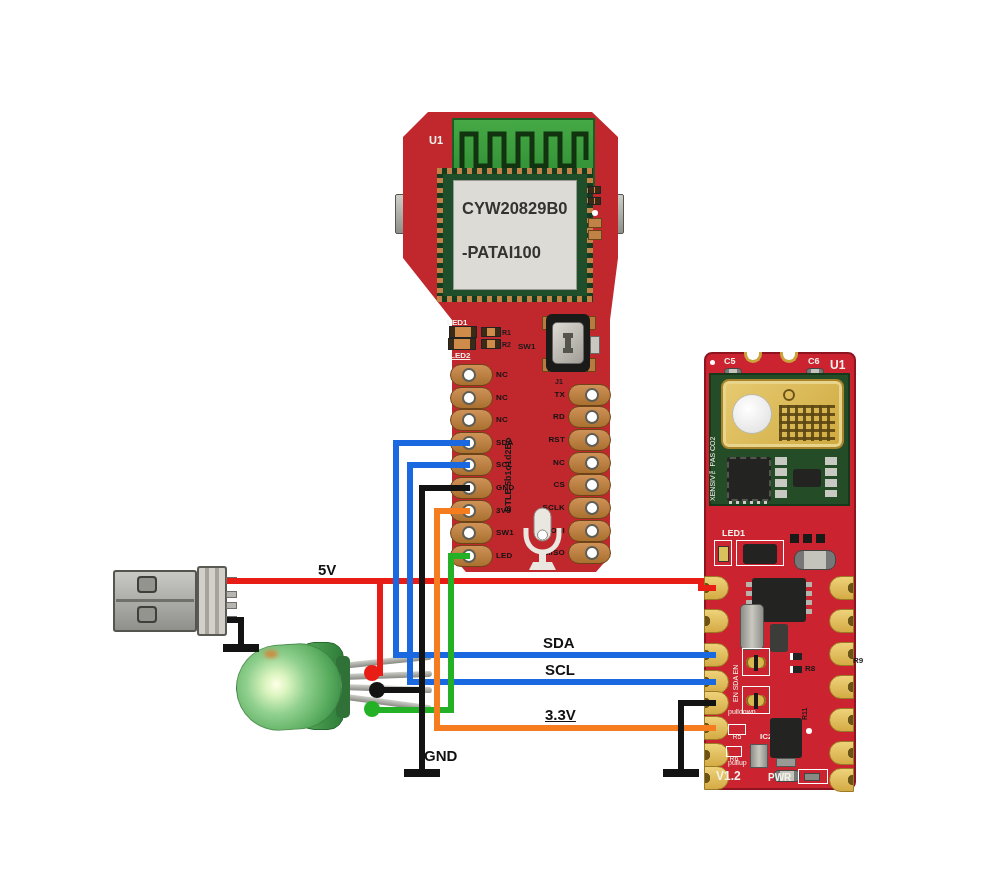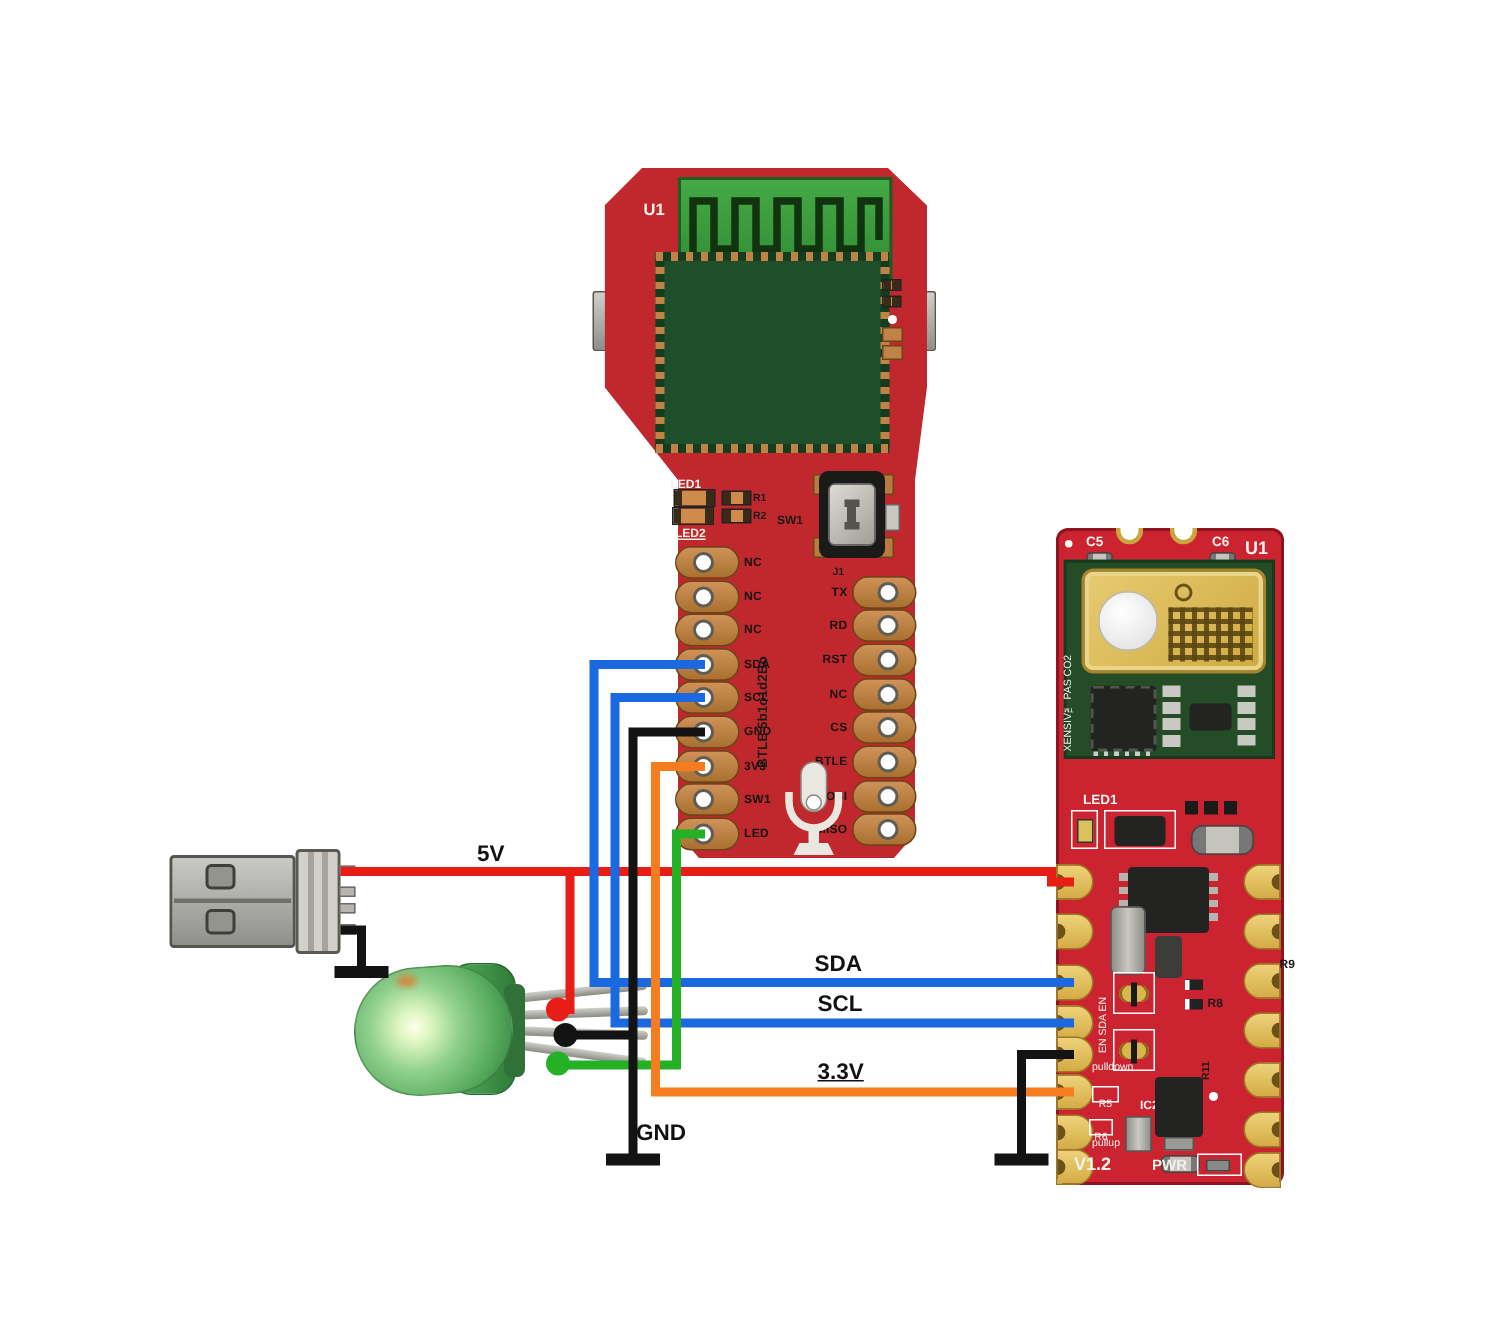--- a/index.html
+++ b/index.html
@@ -61,20 +61,24 @@
         <path fill="none" stroke="#12330f" stroke-width="5" d="M8,64 V14 H22 V46 H36 V14 H50 V46 H64 V14 H78 V46 H92 V14 H106 V46 H120 V14 H132 V40"></path>
       </svg>
     </div>
     <div class="silk-w" style="left:26px;top:22px;font-size:11px;">U1</div>
 
     <div class="module">
       <div class="cast-v" style="left:0;"></div>
       <div class="cast-v" style="left:150px;"></div>
       <div class="cast-h" style="top:0;"></div>
       <div class="cast-h" style="top:128px;"></div>
+      <div class="mod-label">
+        <div class="abs" style="left:8px;top:18px;">CYW20829B0</div>
+        <div class="abs" style="left:8px;top:62px;">-PATAI100</div>
+      </div>
     </div>
 
     <div class="pkg" style="left:185px;top:74px;width:13px;height:8px;"></div>
     <div class="pkg" style="left:185px;top:85px;width:13px;height:8px;"></div>
     <div class="abs" style="left:189px;top:98px;width:6px;height:6px;background:#fff;border-radius:50%;"></div>
     <div class="abs" style="left:185px;top:106px;width:12px;height:8px;background:#c08246;border:1px solid #6d4418;"></div>
     <div class="abs" style="left:185px;top:118px;width:12px;height:8px;background:#c08246;border:1px solid #6d4418;"></div>
 
     <div class="silk-w" style="left:44px;top:206px;font-size:8px;">LED1</div>
     <div class="pkg" style="left:46px;top:214px;width:28px;height:12px;"></div>
@@ -153,21 +157,21 @@
         <span class="hole" style="left:16px;"></span>
       </div>
     <div class="plabel" style="left:120px;top:346px;width:42px;text-align:right;">NC</div>
     <div class="pin" style="left:165px;top:362px;">
         <span class="hole" style="left:16px;"></span>
       </div>
     <div class="plabel" style="left:120px;top:368px;width:42px;text-align:right;">CS</div>
     <div class="pin" style="left:165px;top:385px;">
         <span class="hole" style="left:16px;"></span>
       </div>
-    <div class="plabel" style="left:120px;top:391px;width:42px;text-align:right;">BTLE</div>
+    <div class="plabel" style="left:120px;top:391px;width:42px;text-align:right;">SCLK</div>
     <div class="pin" style="left:165px;top:408px;">
         <span class="hole" style="left:16px;"></span>
       </div>
     <div class="plabel" style="left:120px;top:414px;width:42px;text-align:right;">MOSI</div>
     <div class="pin" style="left:165px;top:430px;">
         <span class="hole" style="left:16px;"></span>
       </div>
     <div class="plabel" style="left:120px;top:436px;width:42px;text-align:right;">MISO</div>
 
     <svg class="abs" style="left:118px;top:394px;" width="42" height="66" viewBox="0 0 42 66">
@@ -231,21 +235,21 @@
     </div>
     <div class="abs" style="left:86px;top:182px;width:35px;height:9px;background:repeating-linear-gradient(90deg,#1a1a18 0 9px,rgba(0,0,0,0) 9px 13px);"></div>
     <div class="passive" style="left:90px;top:198px;width:42px;height:20px;border-radius:8px;"></div>
     <div class="chip" style="left:48px;top:226px;width:54px;height:44px;"></div>
     <div class="legs-v" style="left:42px;top:230px;height:36px;"></div>
     <div class="legs-v" style="left:102px;top:230px;height:36px;"></div>
     <div class="abs" style="left:36px;top:252px;width:24px;height:46px;background:linear-gradient(90deg,#8e8e88,#c9c9c1,#8e8e88);border:1px solid #555;border-radius:5px;box-sizing:border-box;"></div>
     <div class="abs" style="left:66px;top:272px;width:18px;height:28px;background:#3c3c38;border-radius:3px;"></div>
 
     <div class="abs" style="left:86px;top:301px;width:12px;height:7px;background:#222;box-shadow:inset 3px 0 0 #fff;"></div>
-    <div class="silk-b" style="left:101px;top:286px;font-size:8px;padding-left:48px;">R9</div>
+    <div class="silk-b" style="left:101px;top:304px;font-size:8px;padding-left:48px;">R9</div>
     <div class="abs" style="left:86px;top:314px;width:12px;height:7px;background:#222;box-shadow:inset 3px 0 0 #fff;"></div>
     <div class="silk-b" style="left:101px;top:312px;font-size:8px;text-align:right;">R8</div>
 
     <div class="wbox" style="left:38px;top:296px;width:28px;height:28px;">
       <div class="abs" style="left:3px;top:8px;width:20px;height:11px;background:#d9b74d;border-radius:6px;box-shadow:inset -2px 0 0 #8a6a1e, inset 2px 0 0 #8a6a1e;"></div>
       <div class="abs" style="left:11px;top:6px;width:4px;height:16px;background:#1a1a18;"></div>
     </div>
     <div class="wbox" style="left:38px;top:334px;width:28px;height:28px;">
       <div class="abs" style="left:3px;top:8px;width:20px;height:11px;background:#d9b74d;border-radius:6px;box-shadow:inset -2px 0 0 #8a6a1e, inset 2px 0 0 #8a6a1e;"></div>
       <div class="abs" style="left:11px;top:6px;width:4px;height:16px;background:#1a1a18;"></div>

